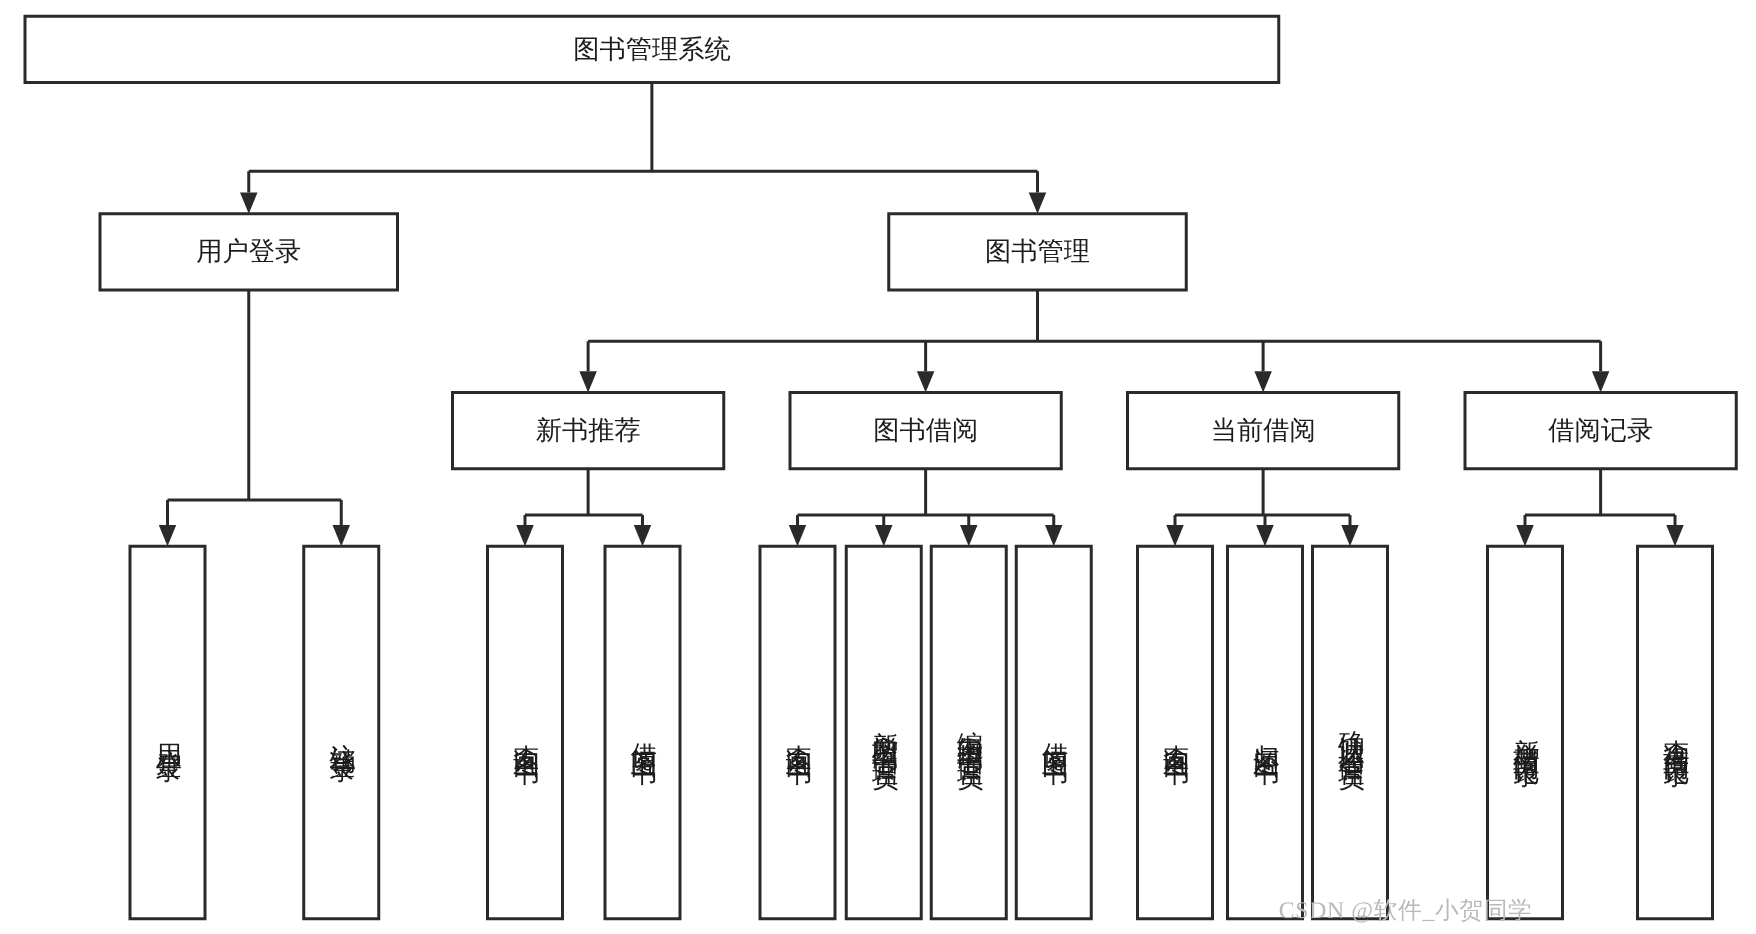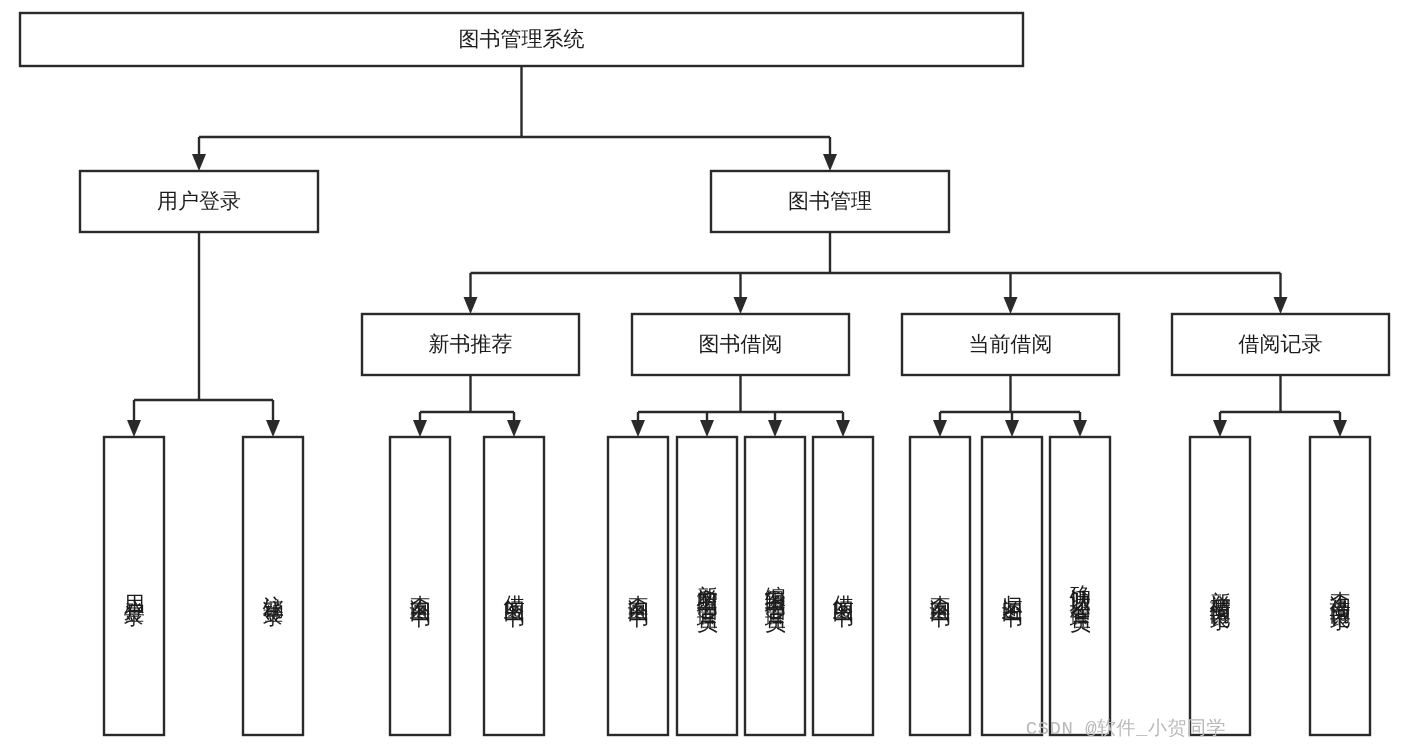--- a/index.html
+++ b/index.html
@@ -62,21 +62,21 @@
     display: flex;
     align-items: center;
     justify-content: center;
     text-align: center;
     pointer-events: none;
   }
   .watermark {
     position: absolute;
     right: 8px;
     bottom: 6px;
-    font-family: Liberation Mono, monospace;
+    font-family: Liberation Serif, serif;
     font-size: 19px;
     color: #b9b9b9;
     letter-spacing: 0.5px;
     white-space: nowrap;
   }
 </style>
 </head>
 <body>
 
 <div id="diagram-root">

